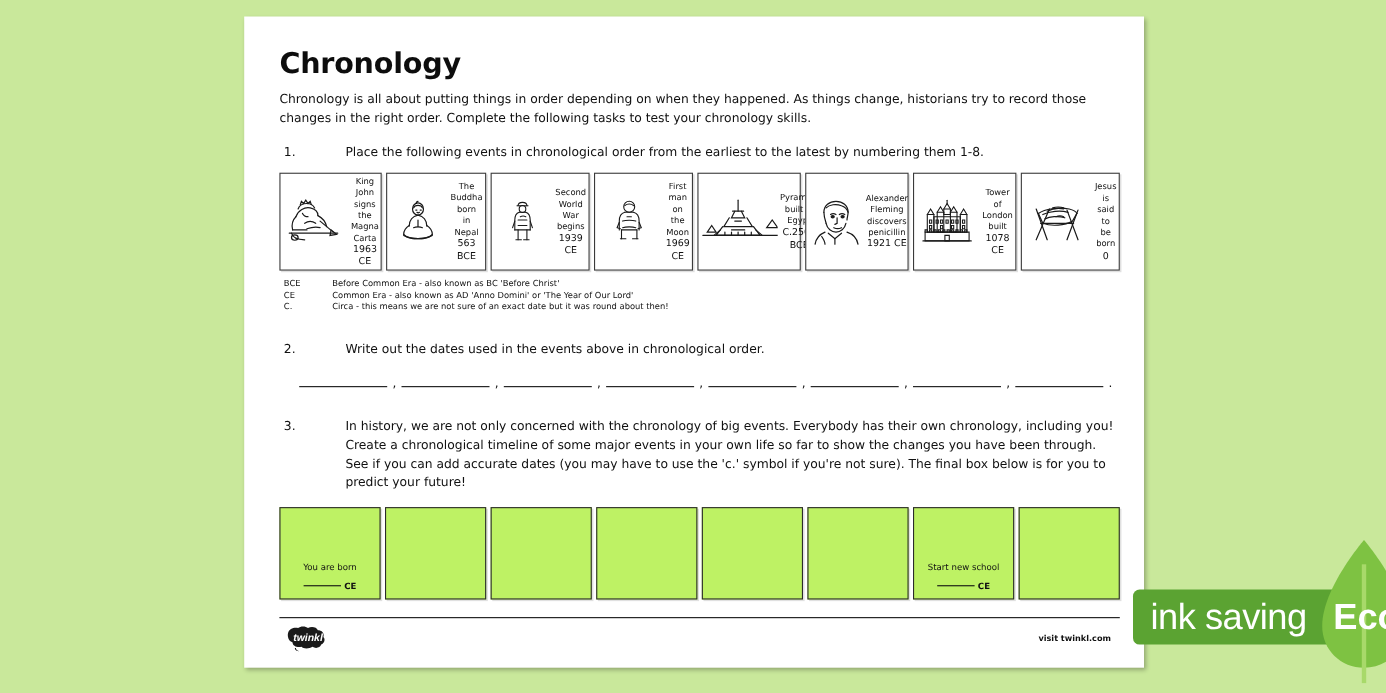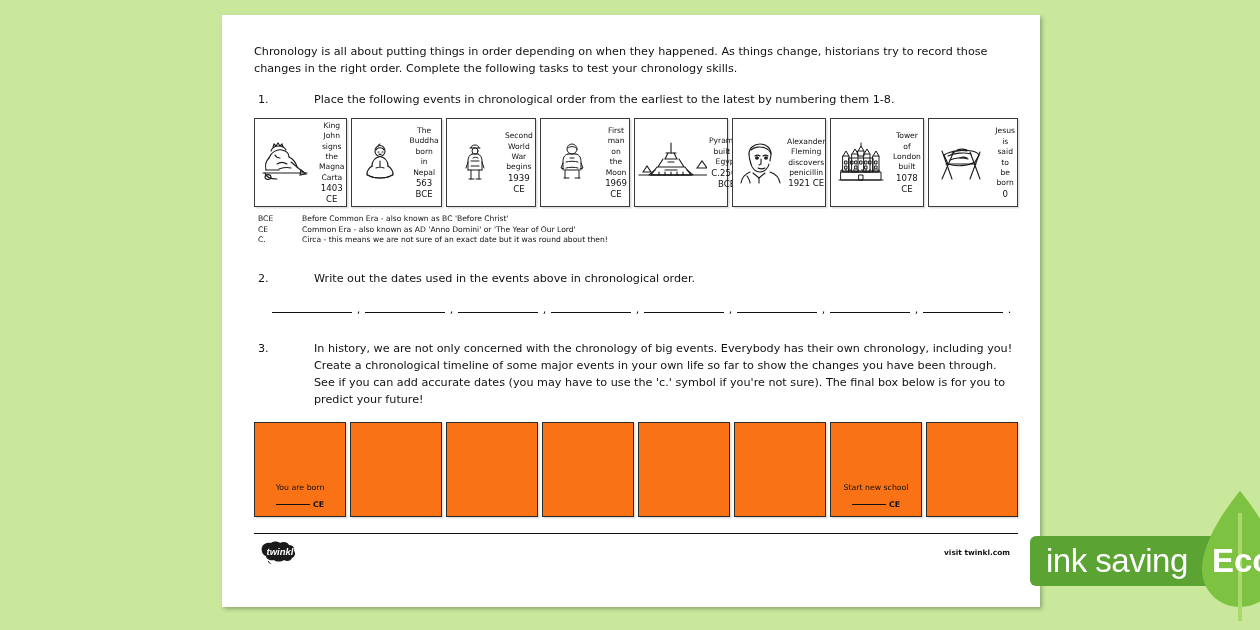--- a/index.html
+++ b/index.html
@@ -145,23 +145,23 @@
   }
 
   
   #timeline {
     display: flex;
     gap: 4px;
     margin-top: 14px;
   }
   .tbox {
     width: 94px;
-    height: 95px;
+    height: 84px;
     border: 1px solid #2b2b2b;
-    background: #f97316;
+    background: #bef264;
     box-shadow: 1.5px 1.5px 0 rgba(0,0,0,0.12);
     position: relative;
   }
   .tbox-label {
     position: absolute;
     left: 0; right: 0;
     bottom: 24px;
     text-align: center;
     font-size: 7.8px;
     color: #111;
@@ -249,20 +249,21 @@
     font-family: "Liberation Sans", sans-serif;
     white-space: nowrap;
   }
 </style>
 </head>
 <body>
 
 <div id="page">
   <div id="sheet-inner">
 
+    <div class="doc-title">Chronology</div>
 
     <div class="intro">Chronology is all about putting things in order depending on when they happened. As things change, historians try to record those changes in the right order. Complete the following tasks to test your chronology skills.</div>
 
     <div class="task" id="task1">
       <div class="task-num">1.</div>
       <div class="task-body">Place the following events in chronological order from the earliest to the latest by numbering them 1-8.</div>
     </div>
 
     <div id="cards">
 
@@ -283,21 +284,21 @@
               <path d="M10 31c1 4 6 6 12 6"></path>
               <ellipse cx="13" cy="35" rx="3" ry="2.4"></ellipse>
               <path d="M22 22c3-2 7-2 10 0"></path>
               <path d="M20 13c1 2 3 3 5 3"></path>
             </g>
           </svg>
         </div>
         <div class="card-text">
           <div>King John signs</div>
           <div>the Magna Carta</div>
-          <div class="card-date">1403 CE</div>
+          <div class="card-date">1963 CE</div>
         </div>
       </div>
 
       <div class="card">
         <div class="card-art">
           <svg width="46" height="42" viewBox="0 0 46 42">
             <g fill="none" stroke="#1a1a1a" stroke-width="1.1" stroke-linecap="round">
               <path d="M23 2c-1 0-1.5 1-1.5 2"></path>
               <ellipse cx="23" cy="9" rx="5" ry="5.5"></ellipse>
               <path d="M19 8c1-3 7-3 8 0"></path>

